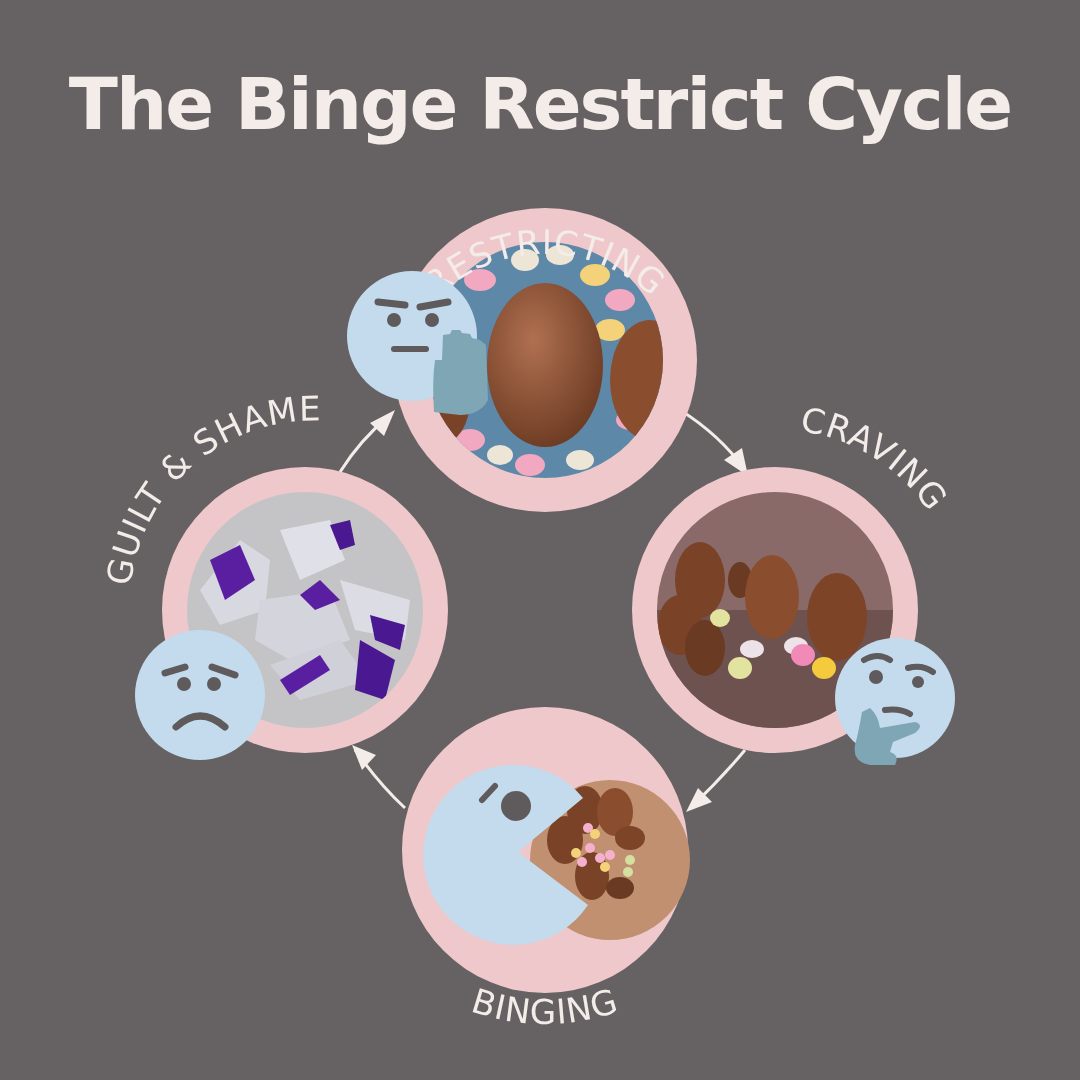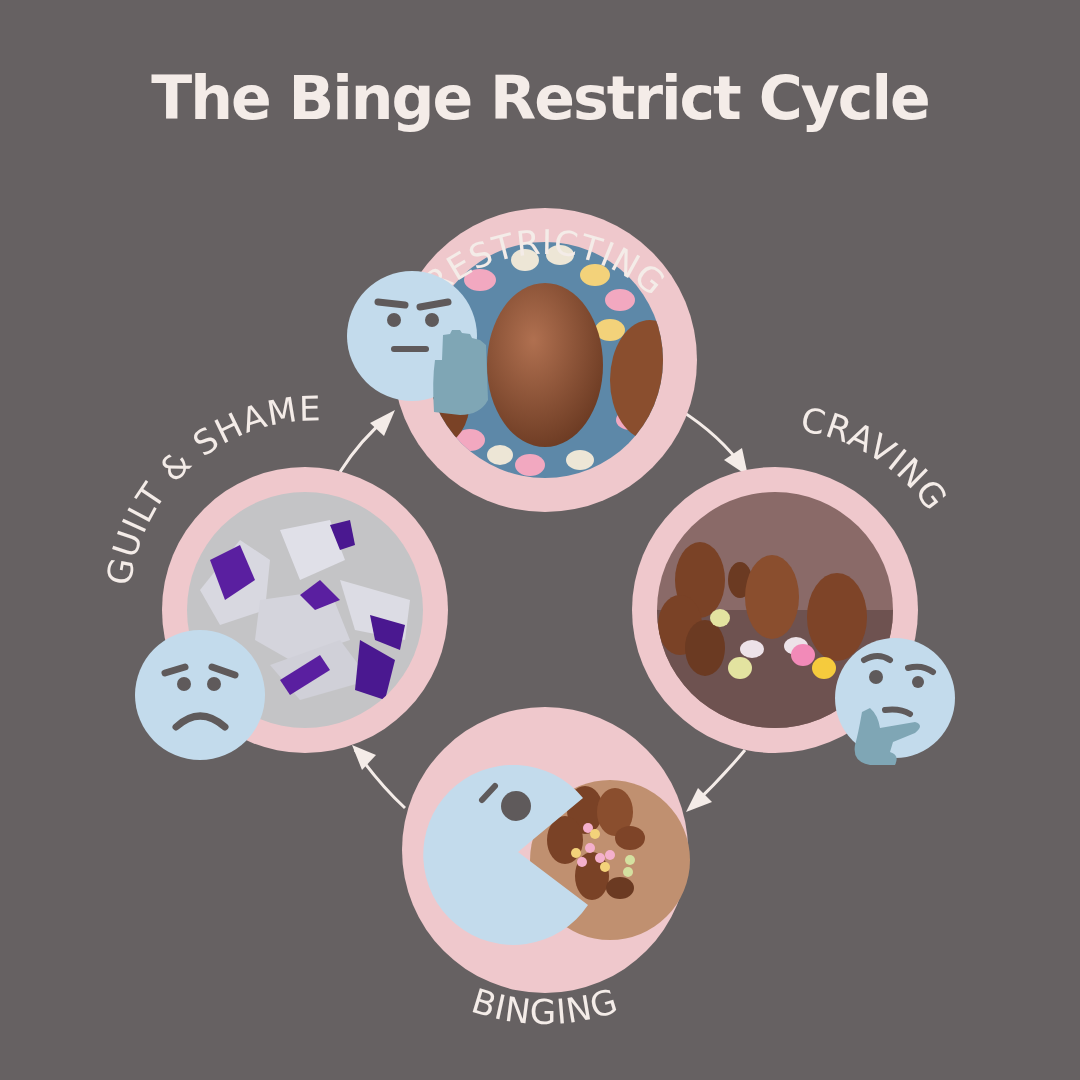--- a/index.html
+++ b/index.html
@@ -1,17 +1,17 @@
 <!DOCTYPE html>
 <html><head>
 <meta charset="utf-8">
 <style>
   html, body { margin: 0; padding: 0; }
   body { width: 1080px; height: 1080px; background: #666162; overflow: hidden; position: relative; font-family: "DejaVu Sans", sans-serif; }
-  #title { position: absolute; top: 68px; left: 0; width: 1080px; text-align: center; font-family: "DejaVu Sans", sans-serif; font-weight: bold; font-size: 60px; letter-spacing: -2px; color: #f4ece8; line-height: 1; }
+  #title { position: absolute; top: 68px; left: 0; width: 1080px; text-align: center; font-family: "DejaVu Sans", sans-serif; font-weight: bold; font-size: 72px; letter-spacing: -2px; color: #f4ece8; line-height: 1; }
   svg#diagram { position: absolute; top: 0; left: 0; }
   .lbl { font-family: "DejaVu Sans", sans-serif; font-size: 34px; fill: #f4ece8; letter-spacing: 1px; }
 </style>
 </head>
 <body>
 
 <div id="title">The Binge Restrict Cycle</div>
 
 <svg id="diagram" width="1080" height="1080" viewBox="0 0 1080 1080" xmlns="http://www.w3.org/2000/svg">
   <defs>

